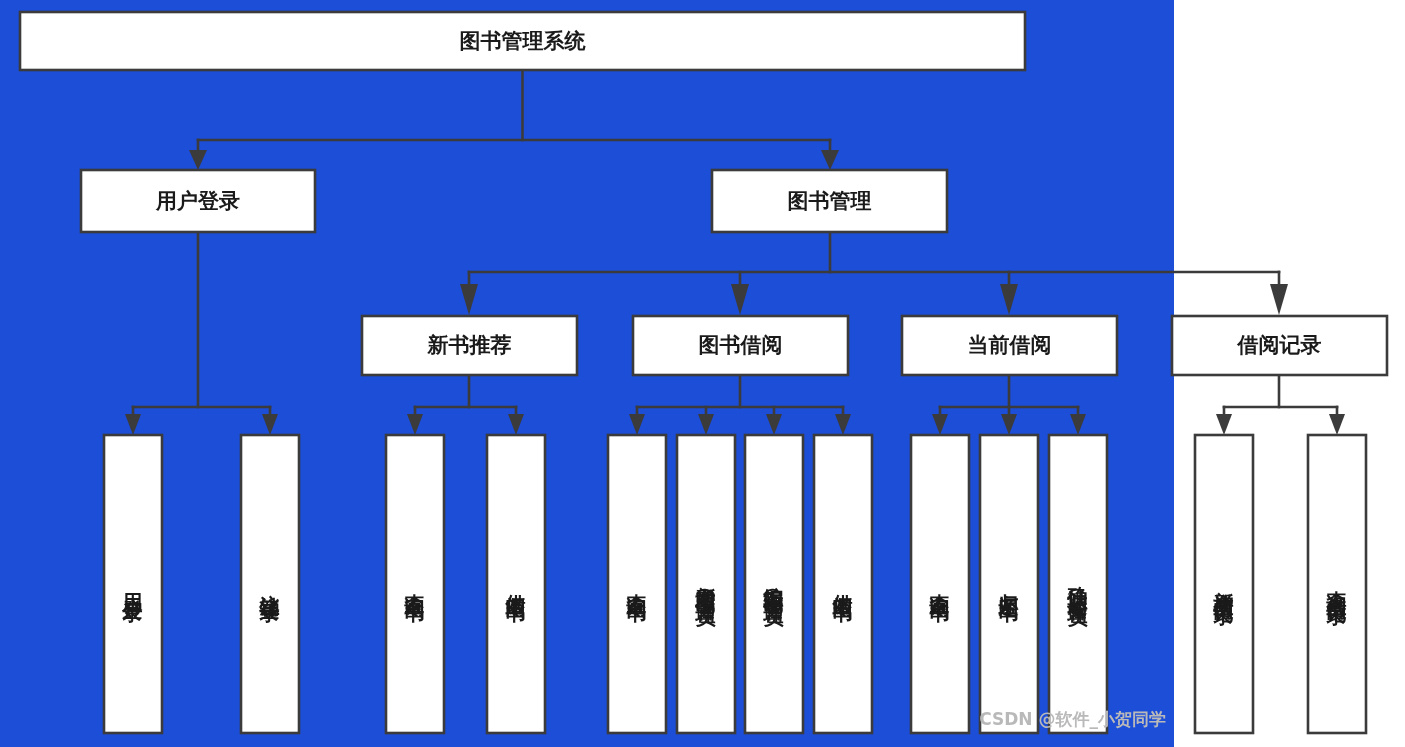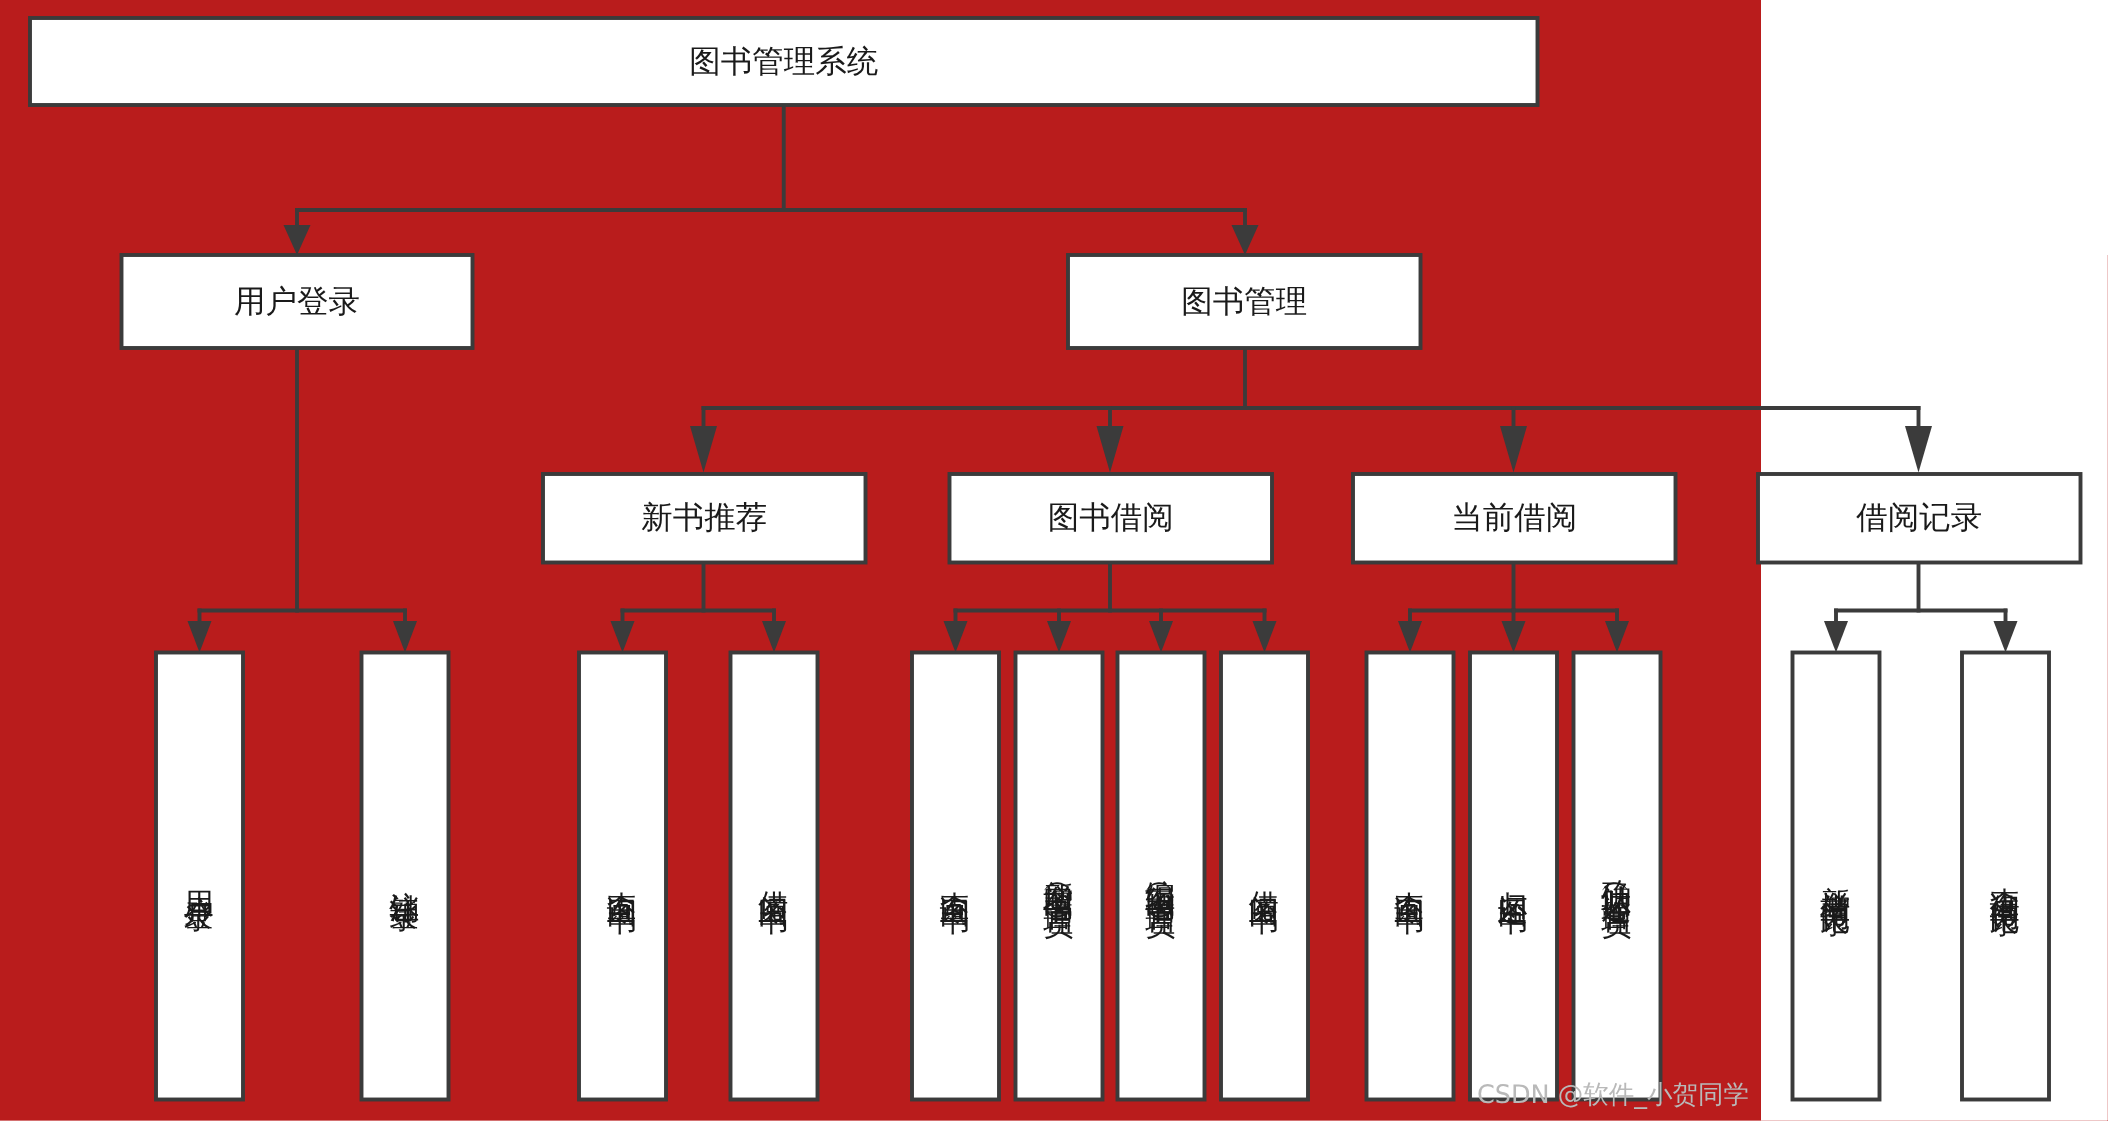--- a/index.html
+++ b/index.html
@@ -10,21 +10,22 @@
   body {
     width: 1405px;
     height: 747px;
     font-family: "DejaVu Sans", "Liberation Sans", sans-serif;
     overflow: hidden;
   }
   #diagram-root {
     position: relative;
     width: 1174px;
     height: 747px;
-    background: #b91c1c;
+    background: #1d4ed8;
+    font-weight: bold;
   }
   svg#flow-svg {
     position: absolute;
     left: 0;
     top: 0;
     width: 1405px;
     height: 747px;
     display: block;
   }
   .node-box {
@@ -55,21 +56,21 @@
     fill: #1a1a1a;
     writing-mode: vertical-rl;
     text-orientation: upright;
     glyph-orientation-vertical: 0;
     letter-spacing: 3px;
     text-anchor: middle;
   }
   .watermark-text {
     position: absolute;
     right: 8px;
-    bottom: 6px;
+    bottom: 16px;
     font-family: "DejaVu Sans", "Liberation Sans", sans-serif;
     font-size: 17px;
     color: #b9b9b9;
     white-space: nowrap;
     user-select: none;
   }
 </style>
 </head>
 <body>
 

